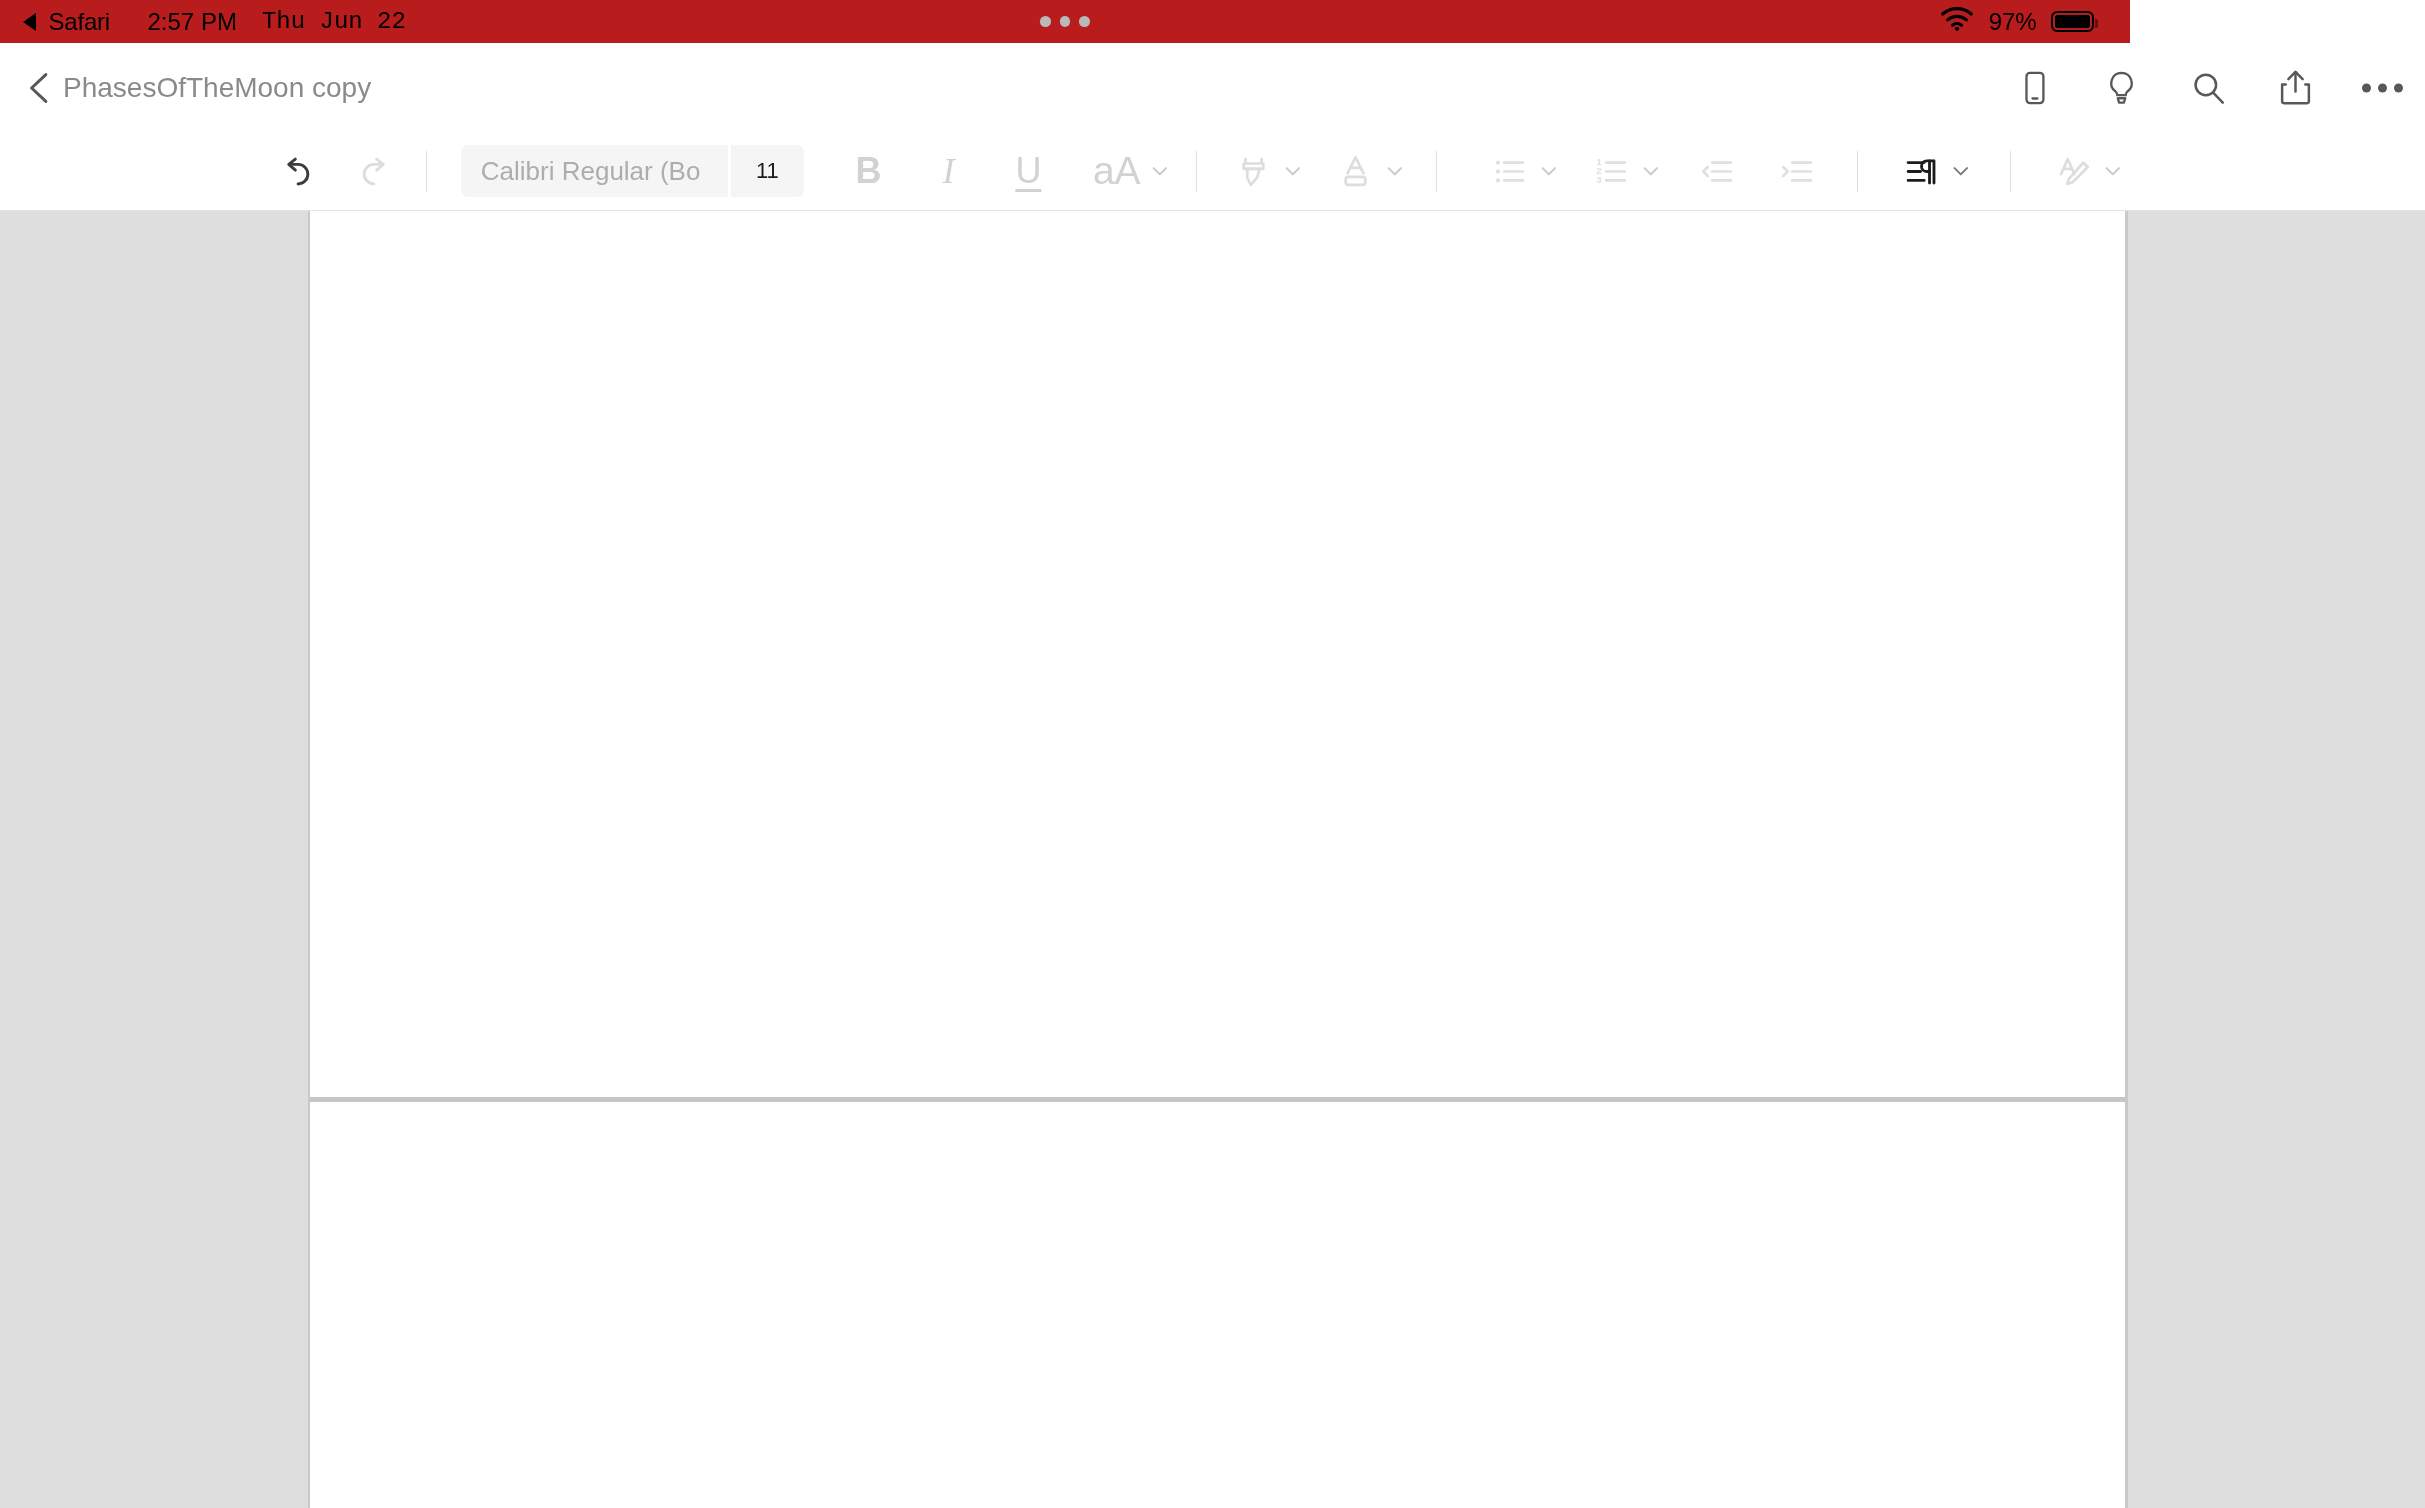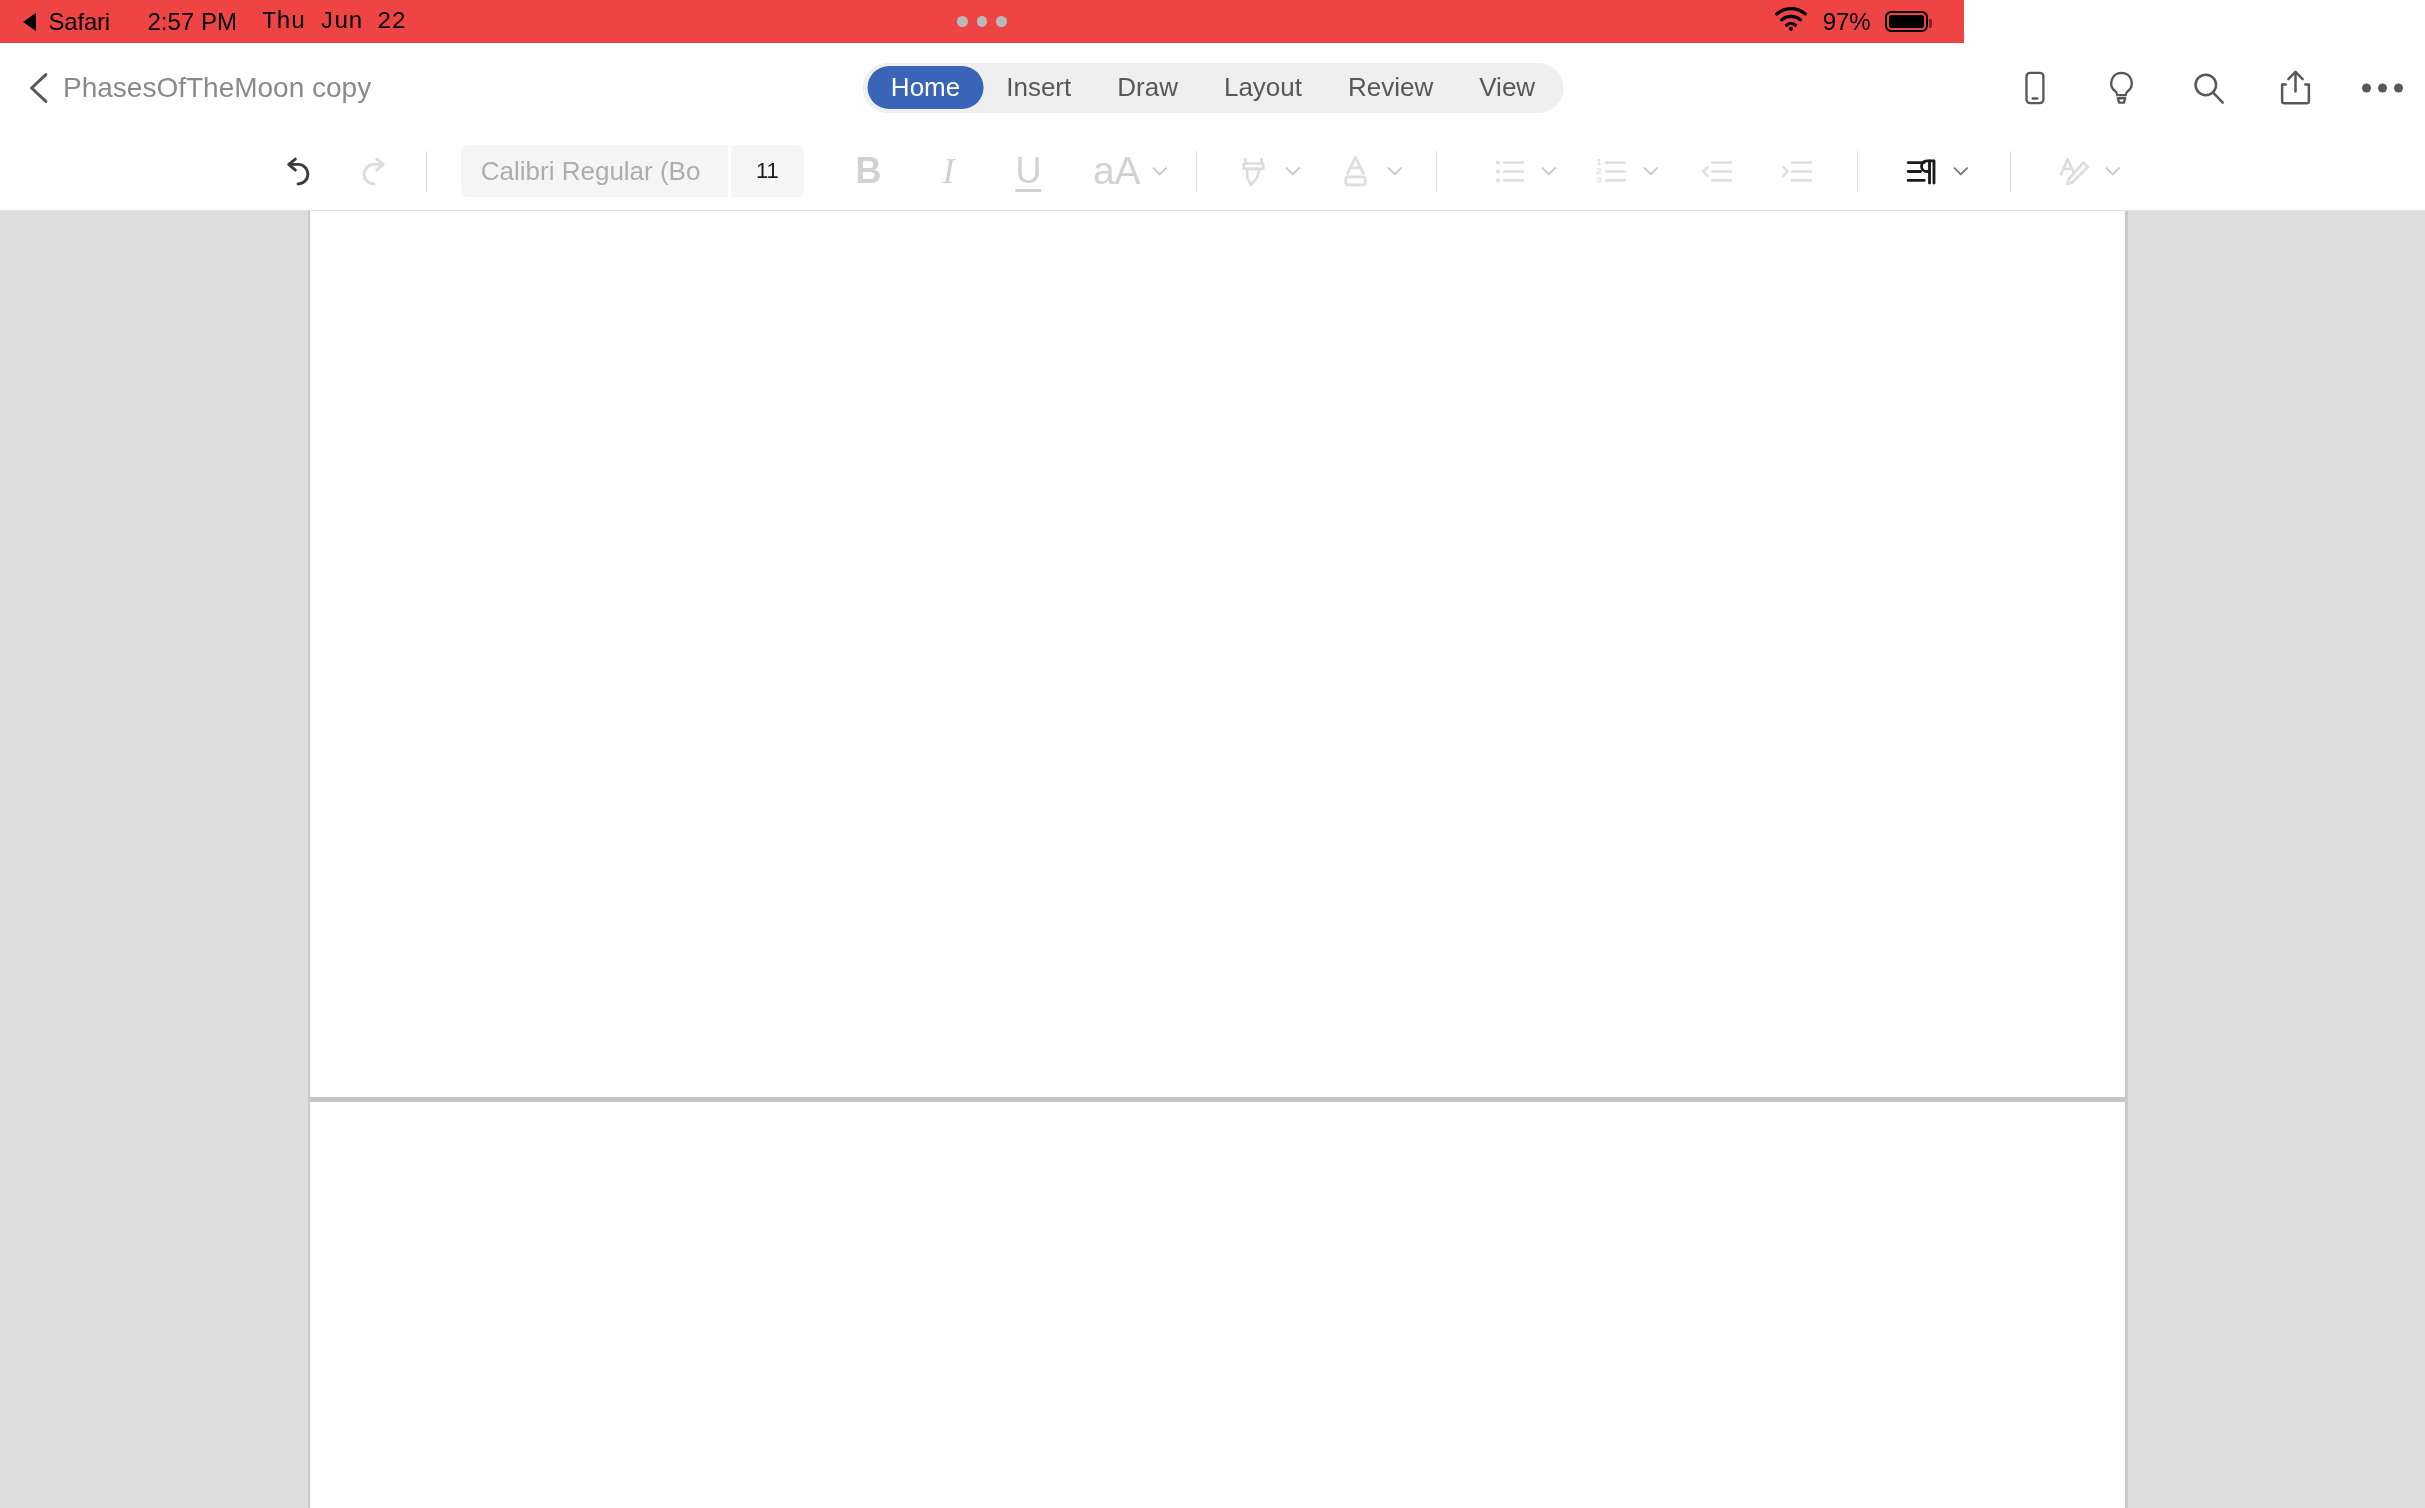--- a/index.html
+++ b/index.html
@@ -12,25 +12,25 @@
     height: 1508px;
     overflow: hidden;
     font-family: "Liberation Sans", sans-serif;
     -webkit-font-smoothing: antialiased;
   }
 
   
   .statusbar {
     position: absolute;
     top: 0; left: 0;
-    width: 1964px;
+    width: 2130px;
     height: 43px;
     display: flex;
     align-items: center;
-    background: #ef4444;
+    background: #b91c1c;
     font-size: 24px;
     color: #000000;
     z-index: 40;
   }
   .sb-left {
     display: flex;
     align-items: center;
     gap: 12.5px;
     margin-left: 23px;
   }
@@ -304,28 +304,20 @@
 <div class="apphead">
 
   <span class="back-chevron">
     <svg width="41" height="41" viewBox="0 0 46 46">
       <path d="M29 8 L13 23 L29 38" stroke="#58585c" stroke-width="3.4" fill="none" stroke-linecap="round" stroke-linejoin="round"></path>
     </svg>
   </span>
 
   <div class="doc-title">PhasesOfTheMoon copy</div>
 
-  <div class="tabbar">
-    <div class="tab active">Home</div>
-    <div class="tab">Insert</div>
-    <div class="tab">Draw</div>
-    <div class="tab">Layout</div>
-    <div class="tab">Review</div>
-    <div class="tab">View</div>
-  </div>
 
   <div class="head-icons">
     <span class="hi">
       <svg width="41" height="41" viewBox="0 0 46 46">
         <rect x="14" y="6" width="19" height="34" rx="4" stroke="#58585c" stroke-width="2.6" fill="none"></rect>
         <rect x="19.5" y="33.5" width="8" height="2.6" rx="1.3" fill="#58585c"></rect>
       </svg>
     </span>
     <span class="hi">
       <svg width="41" height="41" viewBox="0 0 46 46">

